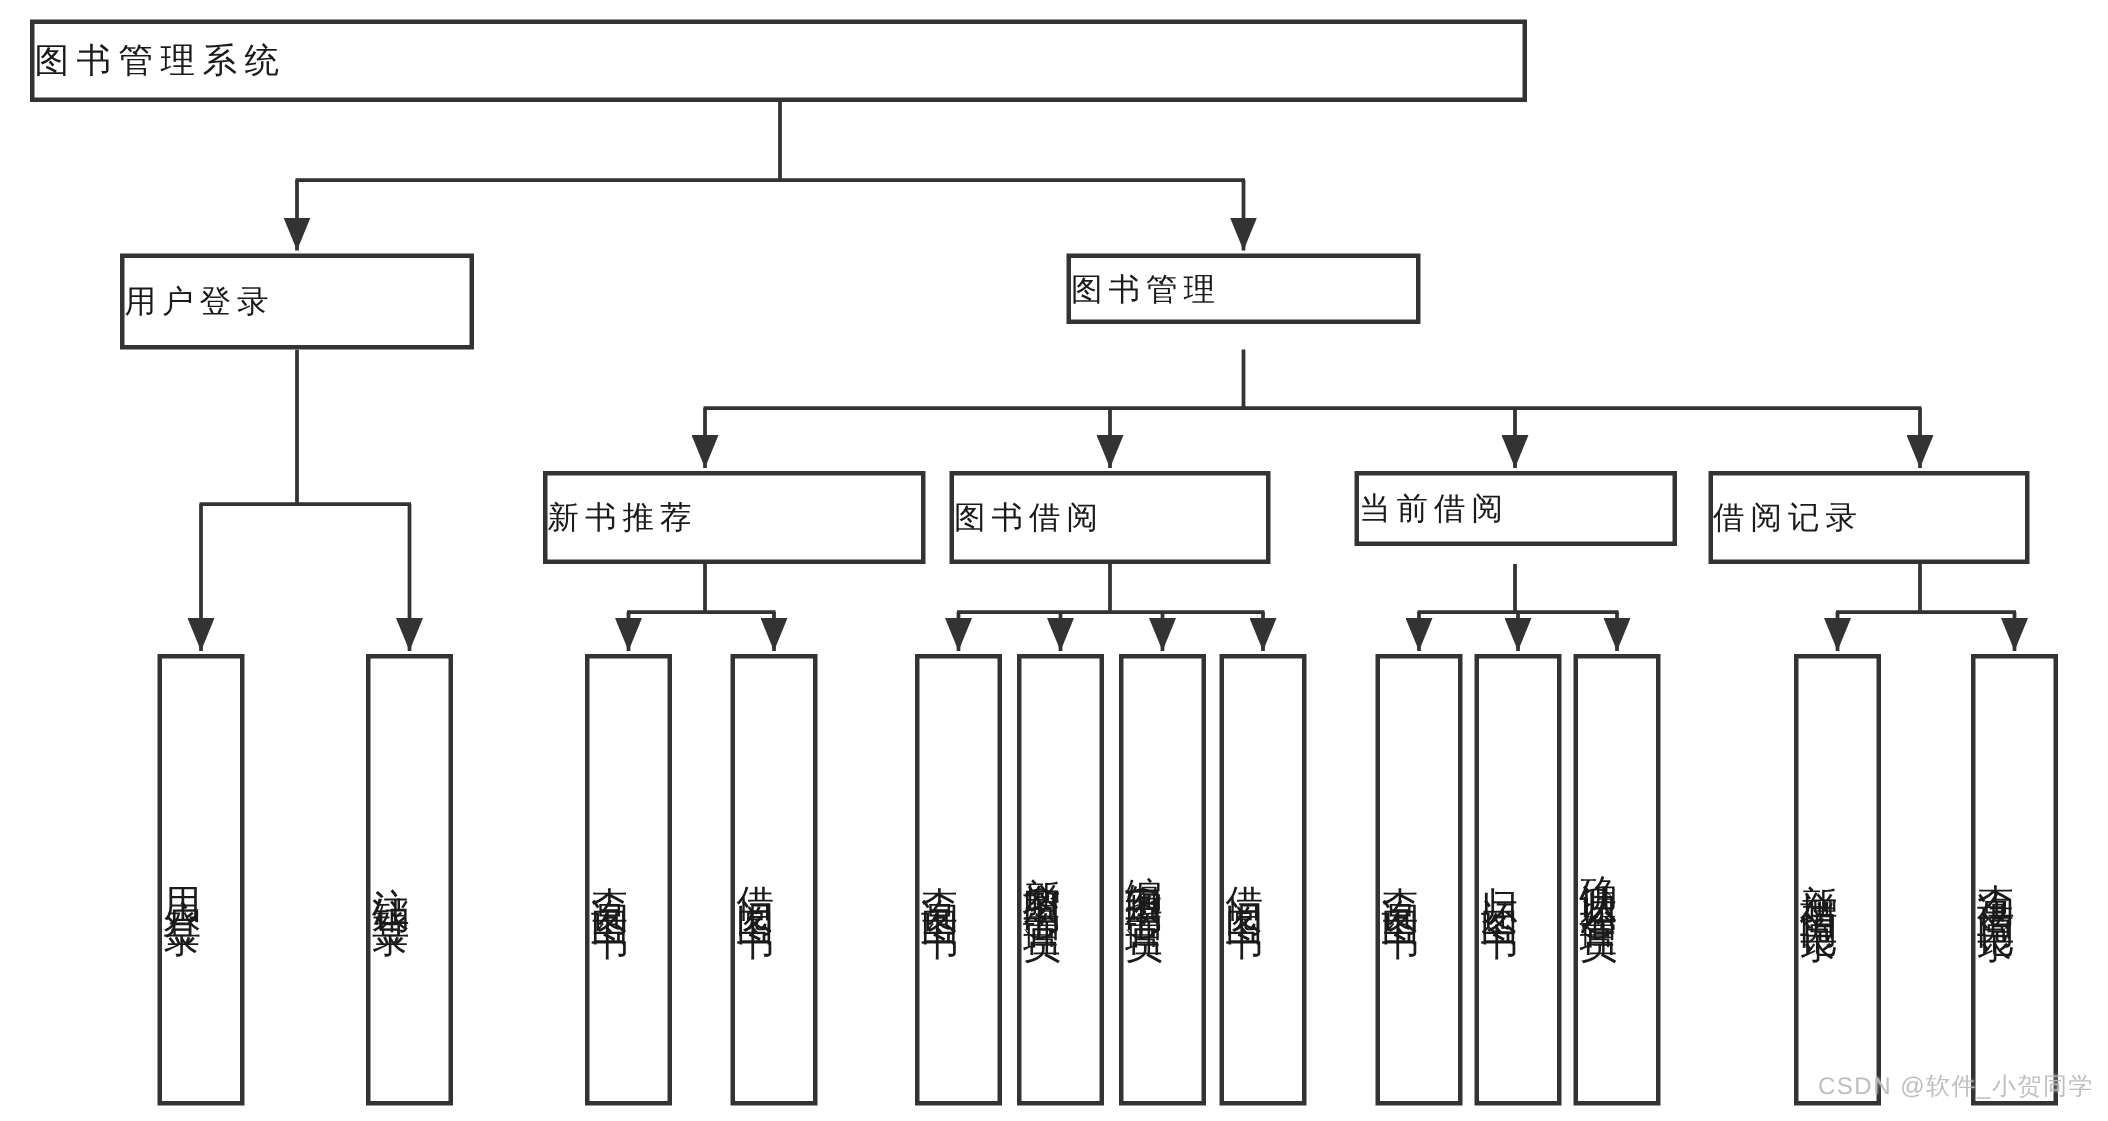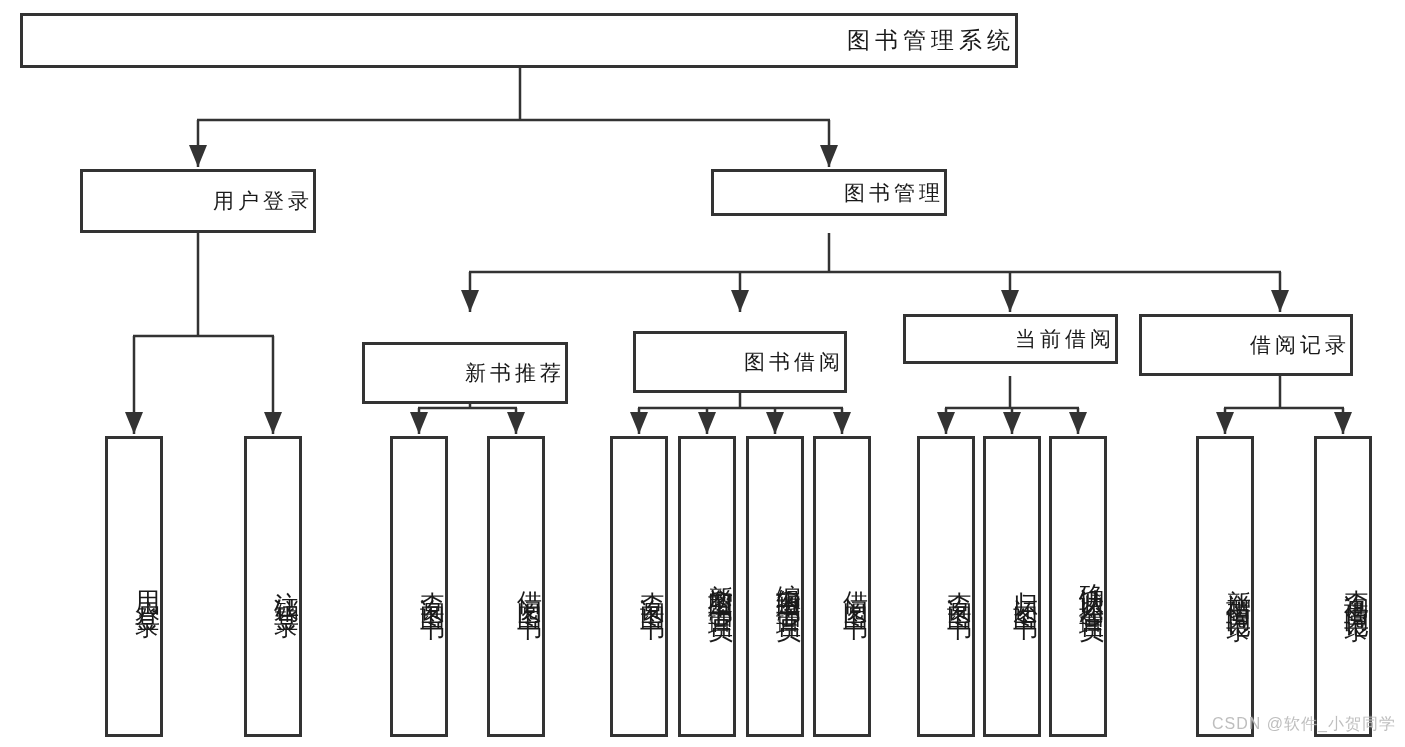--- a/index.html
+++ b/index.html
@@ -16,21 +16,21 @@
     left: 0; top: 0;
     width: 1405px; height: 747px;
   }
   .node {
     position: absolute;
     box-sizing: border-box;
     background: #ffffff;
     border: 3px solid #333333;
     display: flex;
     align-items: center;
-    justify-content: flex-end;
+    justify-content: flex-start;
   }
   .node .lbl {
     color: #1a1a1a;
     white-space: nowrap;
   }
   .node.h0 .lbl { font-size: 23px; letter-spacing: 5px; }
   .node.h .lbl  { font-size: 21px; letter-spacing: 4px; }
   .node.v .lbl {
     writing-mode: vertical-rl;
     font-size: 25px;
@@ -110,24 +110,24 @@
     <span class="lbl">图书管理系统</span>
   </div>
 
   <div class="node h" style="left:80px; top:169px; width:236px; height:64px;">
     <span class="lbl">用户登录</span>
   </div>
   <div class="node h" style="left:711px; top:169px; width:236px; height:47px;">
     <span class="lbl">图书管理</span>
   </div>
 
-  <div class="node h" style="left:362px; top:314px; width:206px; height:62px;margin-top:28px;">
+  <div class="node h" style="left:362px; top:314px; width:255px; height:62px;">
     <span class="lbl">新书推荐</span>
   </div>
-  <div class="node h" style="left:633px; top:314px; width:214px; height:62px;margin-top:17px;">
+  <div class="node h" style="left:633px; top:314px; width:214px; height:62px;">
     <span class="lbl">图书借阅</span>
   </div>
   <div class="node h" style="left:903px; top:314px; width:215px; height:50px;">
     <span class="lbl">当前借阅</span>
   </div>
   <div class="node h" style="left:1139px; top:314px; width:214px; height:62px;">
     <span class="lbl">借阅记录</span>
   </div>
 
   <div class="node v" style="left:105px; top:436px; width:58px; height:301px;">

